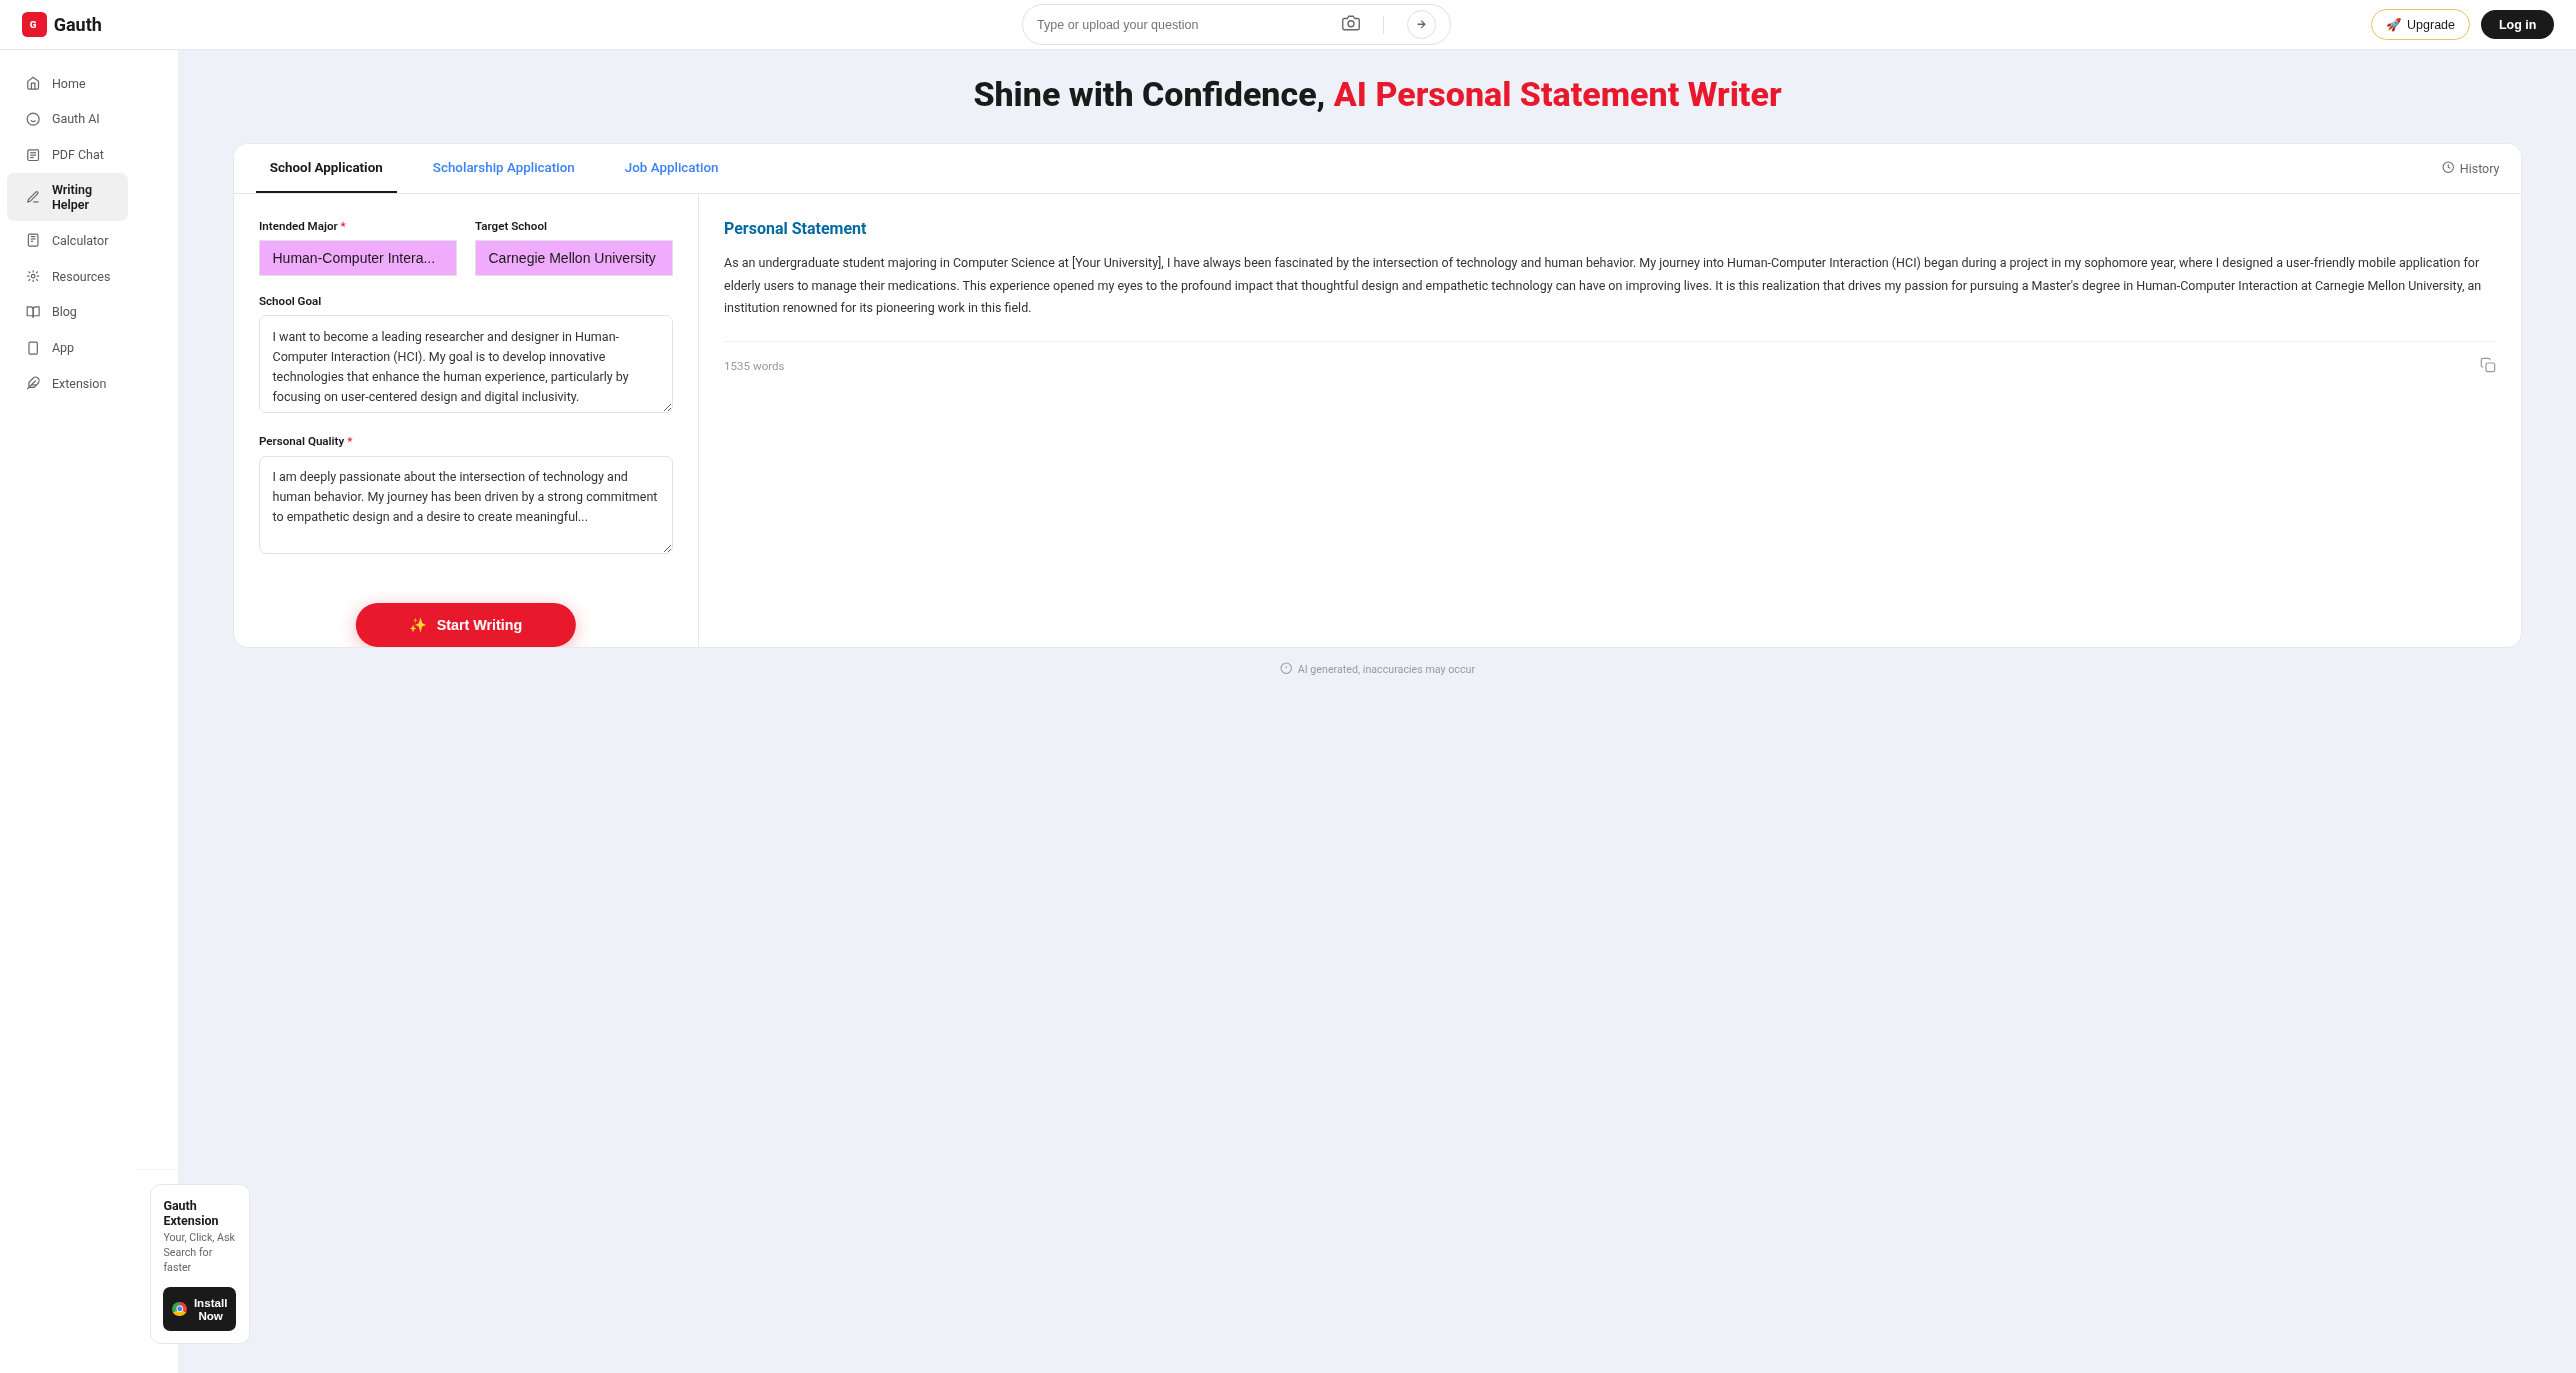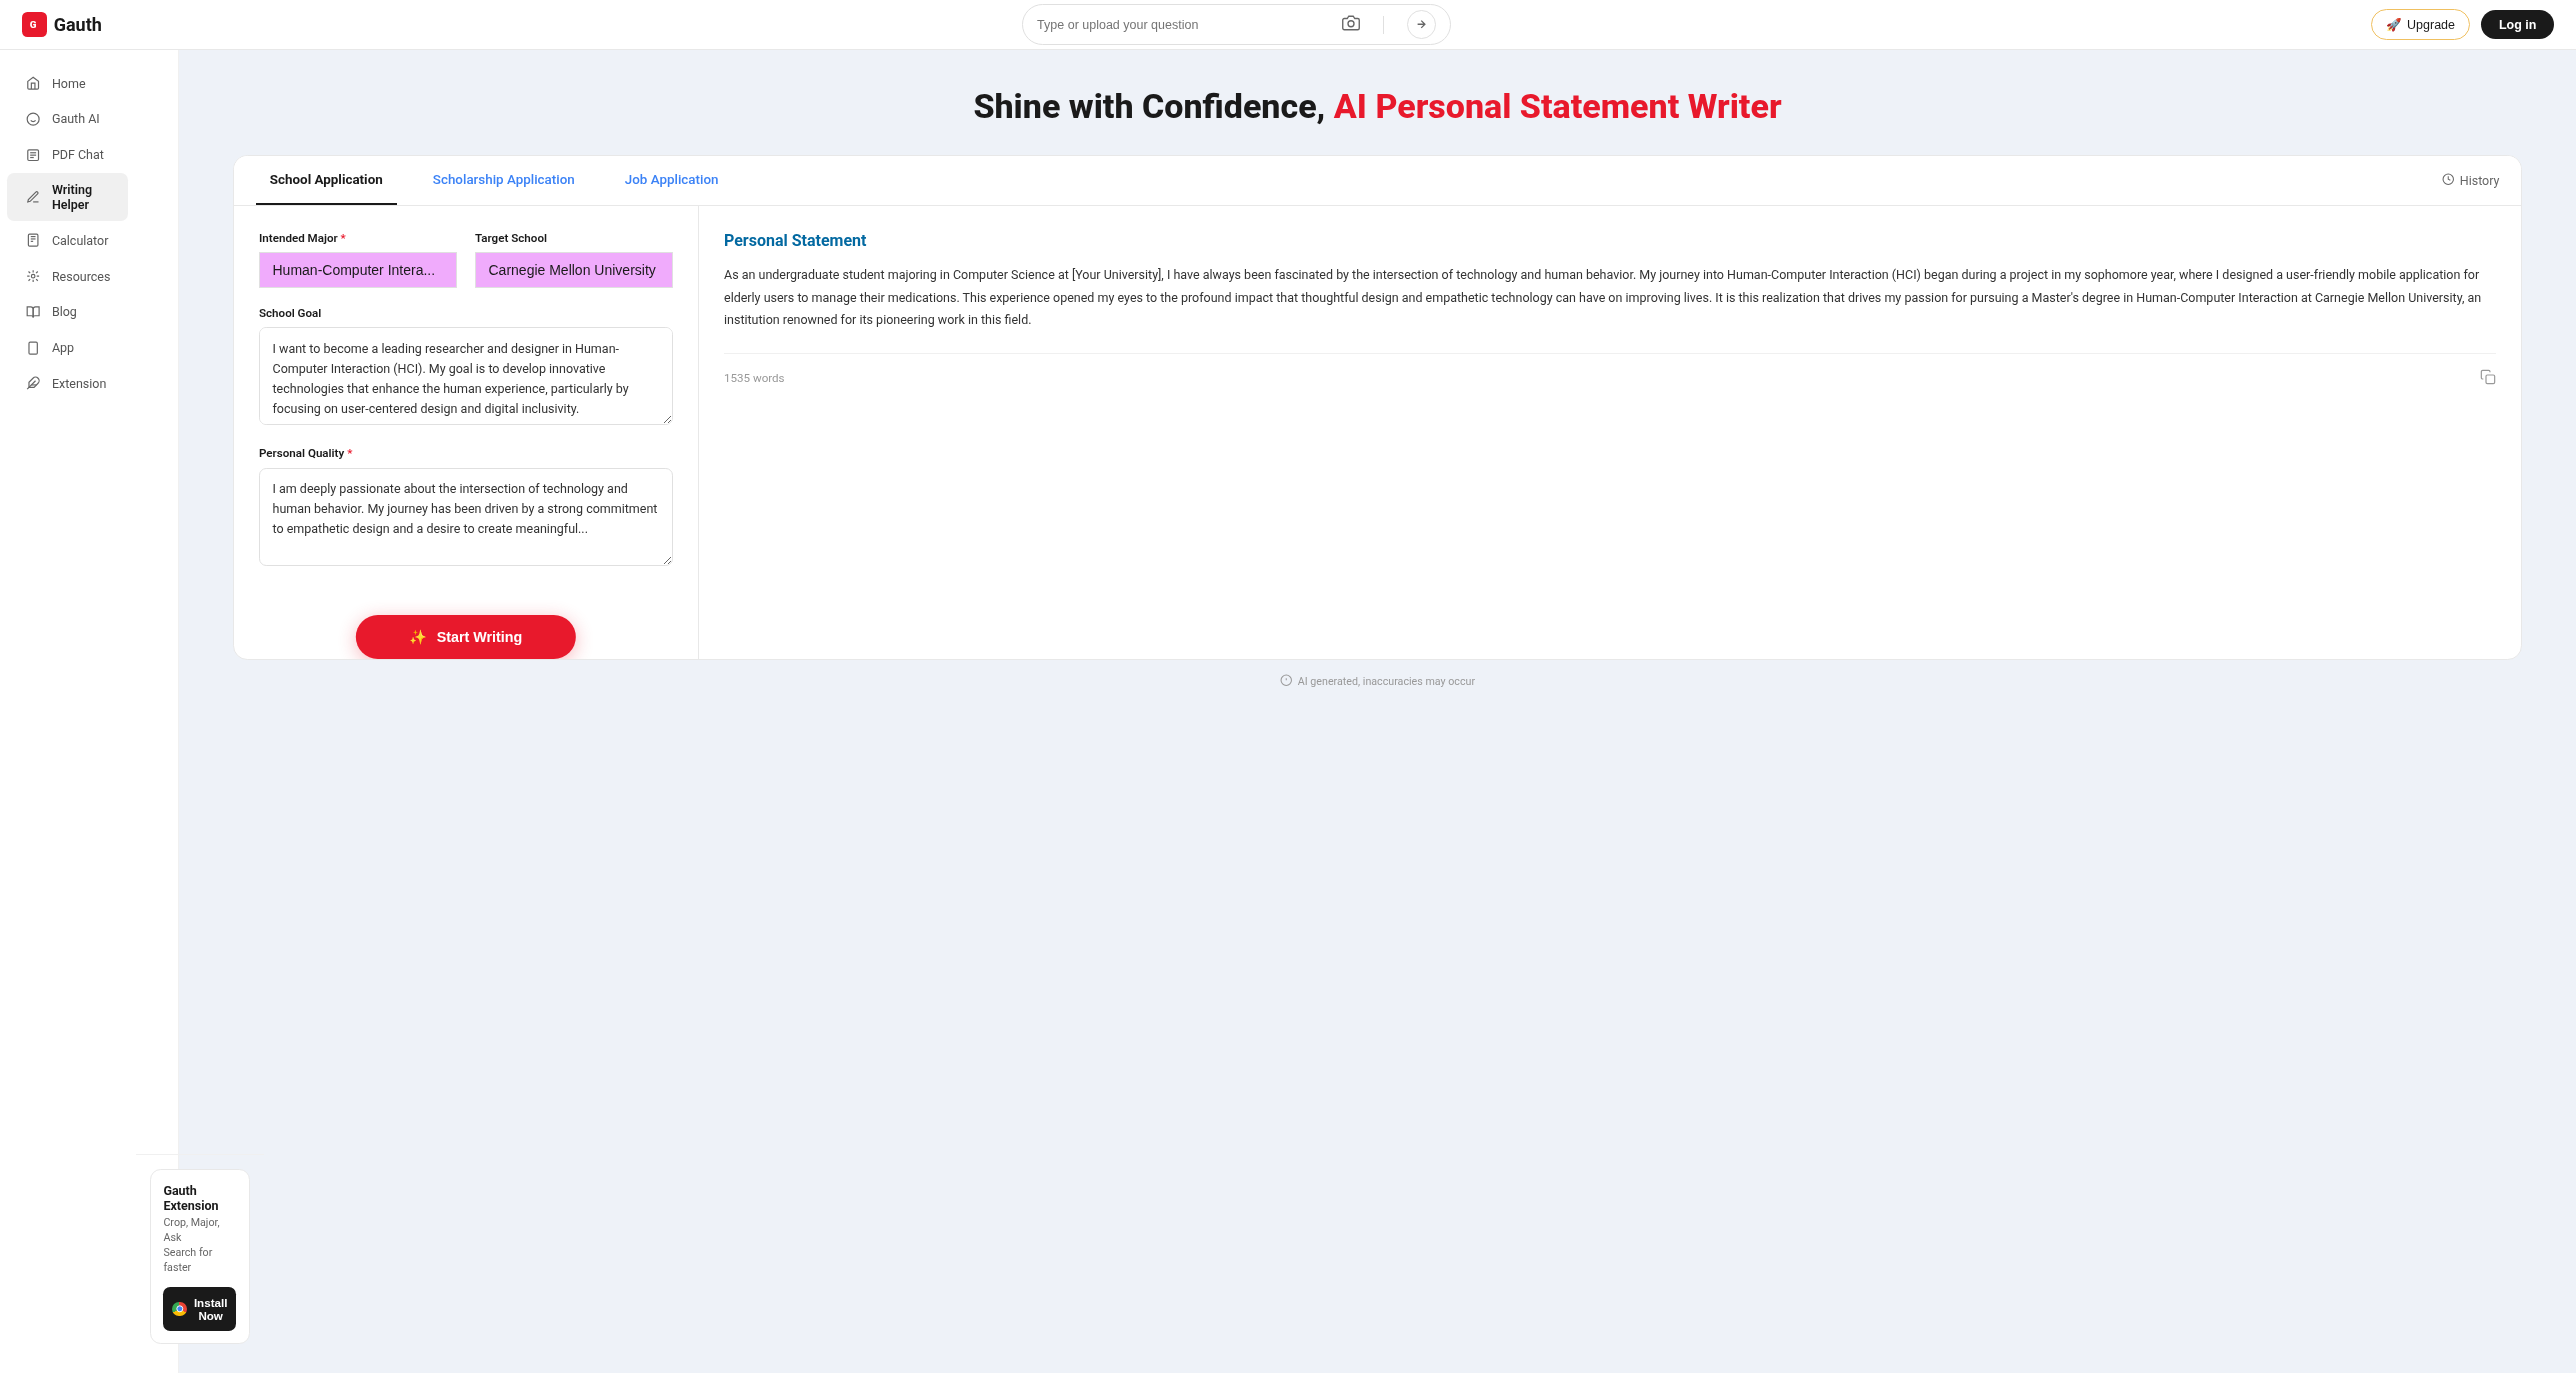--- a/index.html
+++ b/index.html
@@ -29,21 +29,21 @@
     .nav-item { display: flex; align-items: center; gap: 10.7px; padding: 9px 18px; cursor: pointer; color: #555; font-size: 12.5px; border-radius: 7.2px; margin: 1.8px 7.2px; }
     .nav-item.active { background: #f0f0f0; font-weight: 600; color: #1a1a1a; }
     .nav-icon { width: 16px; height: 16px; display: flex; align-items: center; justify-content: center; color: #666; flex-shrink: 0; }
     .sidebar-bottom { margin-top: auto; padding: 14.3px; border-top: 0.9px solid #f0f0f0; }
     .extension-card { background: #fff; border: 0.9px solid #e8e8e8; border-radius: 10.7px; padding: 12.5px; }
     .extension-title { font-weight: 700; font-size: 12.5px; margin-bottom: 3.6px; }
     .extension-desc { font-size: 10.7px; color: #666; line-height: 1.4; margin-bottom: 10.7px; }
     .install-btn { display: flex; align-items: center; justify-content: center; gap: 7.2px; padding: 9px; background: #1a1a1a; color: #fff; border-radius: 7.2px; font-weight: 600; font-size: 11.6px; cursor: pointer; width: 100%; border: none; }
 
     
-    .main { margin-left: 179px; flex: 1; background: #eef2f8; padding: 36px 54px; min-height: calc(100vh - 50px); }
+    .main { margin-left: 179px; flex: 1; background: #eef2f8; padding: 24px 54px; min-height: calc(100vh - 50px); }
 
     
     .hero-title { text-align: center; font-size: 34px; font-weight: 800; margin-bottom: 29px; color: #1a1a1a; }
     .hero-title .highlight { color: #e8192c; }
 
     
     .main-card { background: #fff; border-radius: 14.3px; border: 0.9px solid #e8e8e8; overflow: hidden; }
 
     
     .tabs { display: flex; align-items: center; padding: 0 21.5px; border-bottom: 0.9px solid #e8e8e8; background: #fff; }
@@ -217,21 +217,21 @@
             </svg>
         </span>
         <span>Extension</span>
       </div>
     </nav>
 
     <div class="sidebar-bottom">
       <div class="extension-card">
         <div class="extension-title">Gauth Extension</div>
         <div class="extension-desc">
-          <span>Crop, Major, Ask</span><br>
+          <span>Your, Click, Ask</span><br>
           <span>Search for faster</span>
         </div>
         <button class="install-btn">
           <span class="chrome-icon"></span>
           <span>Install Now</span>
         </button>
       </div>
     </div>
   </aside>
 

